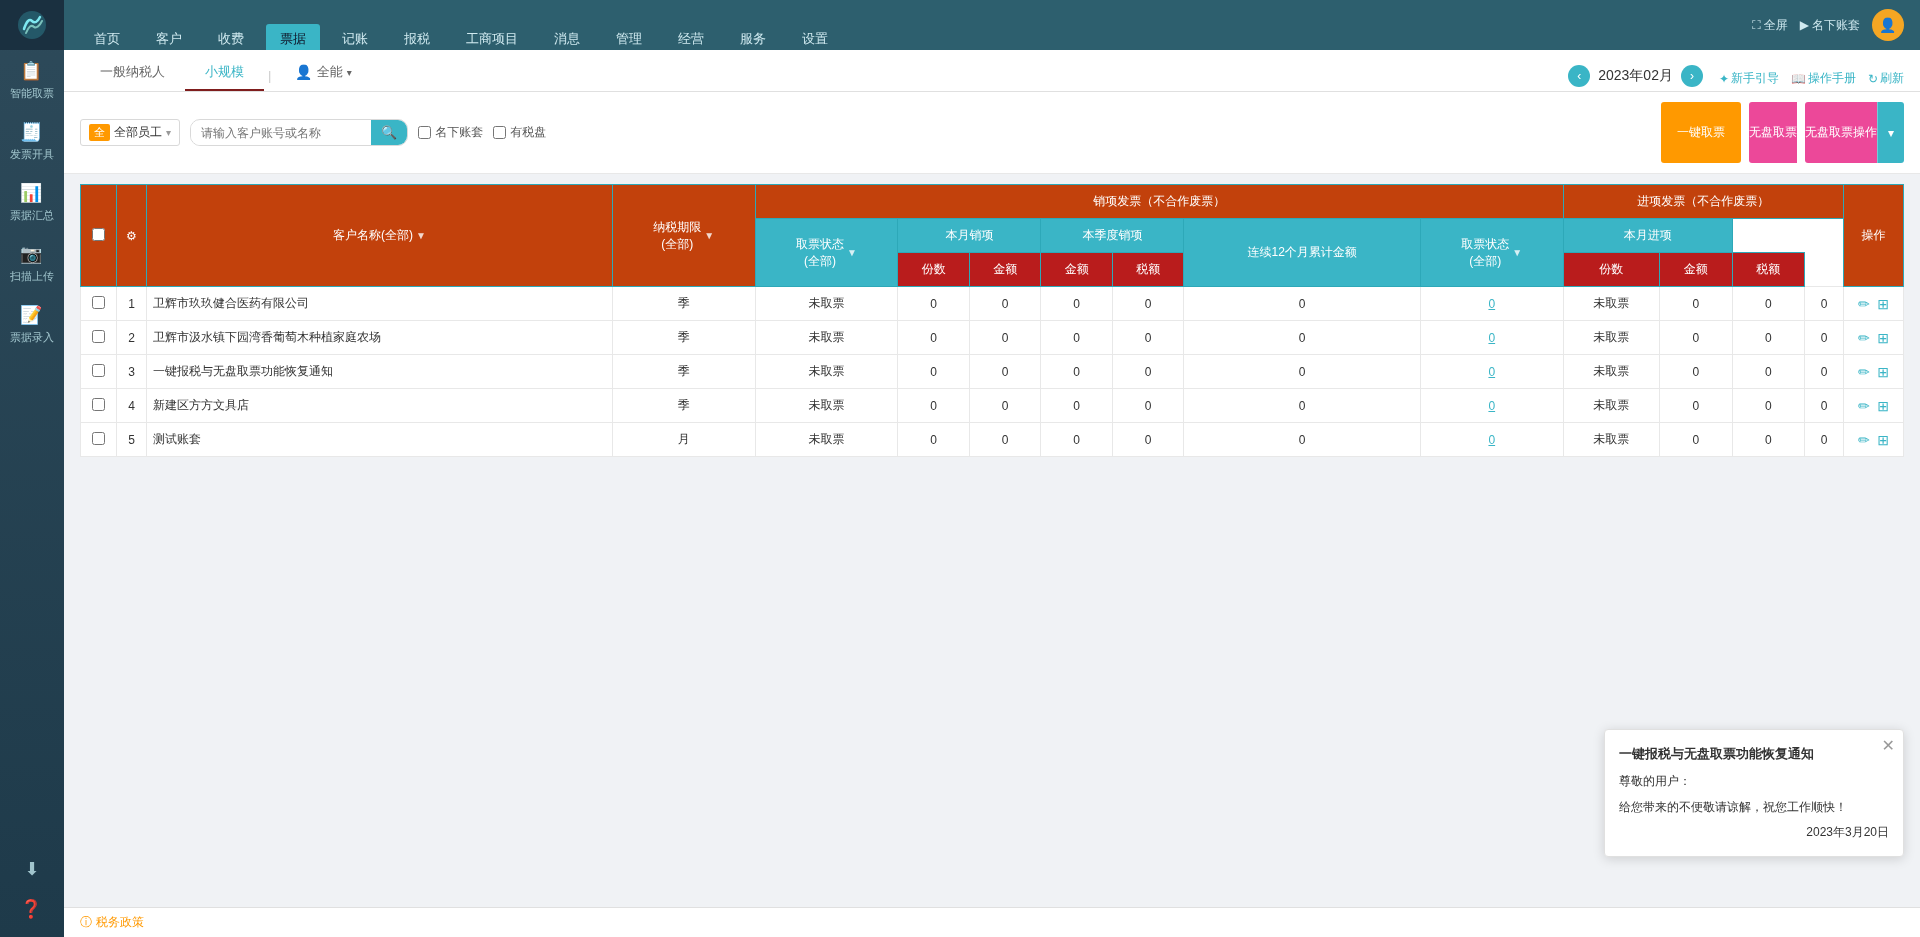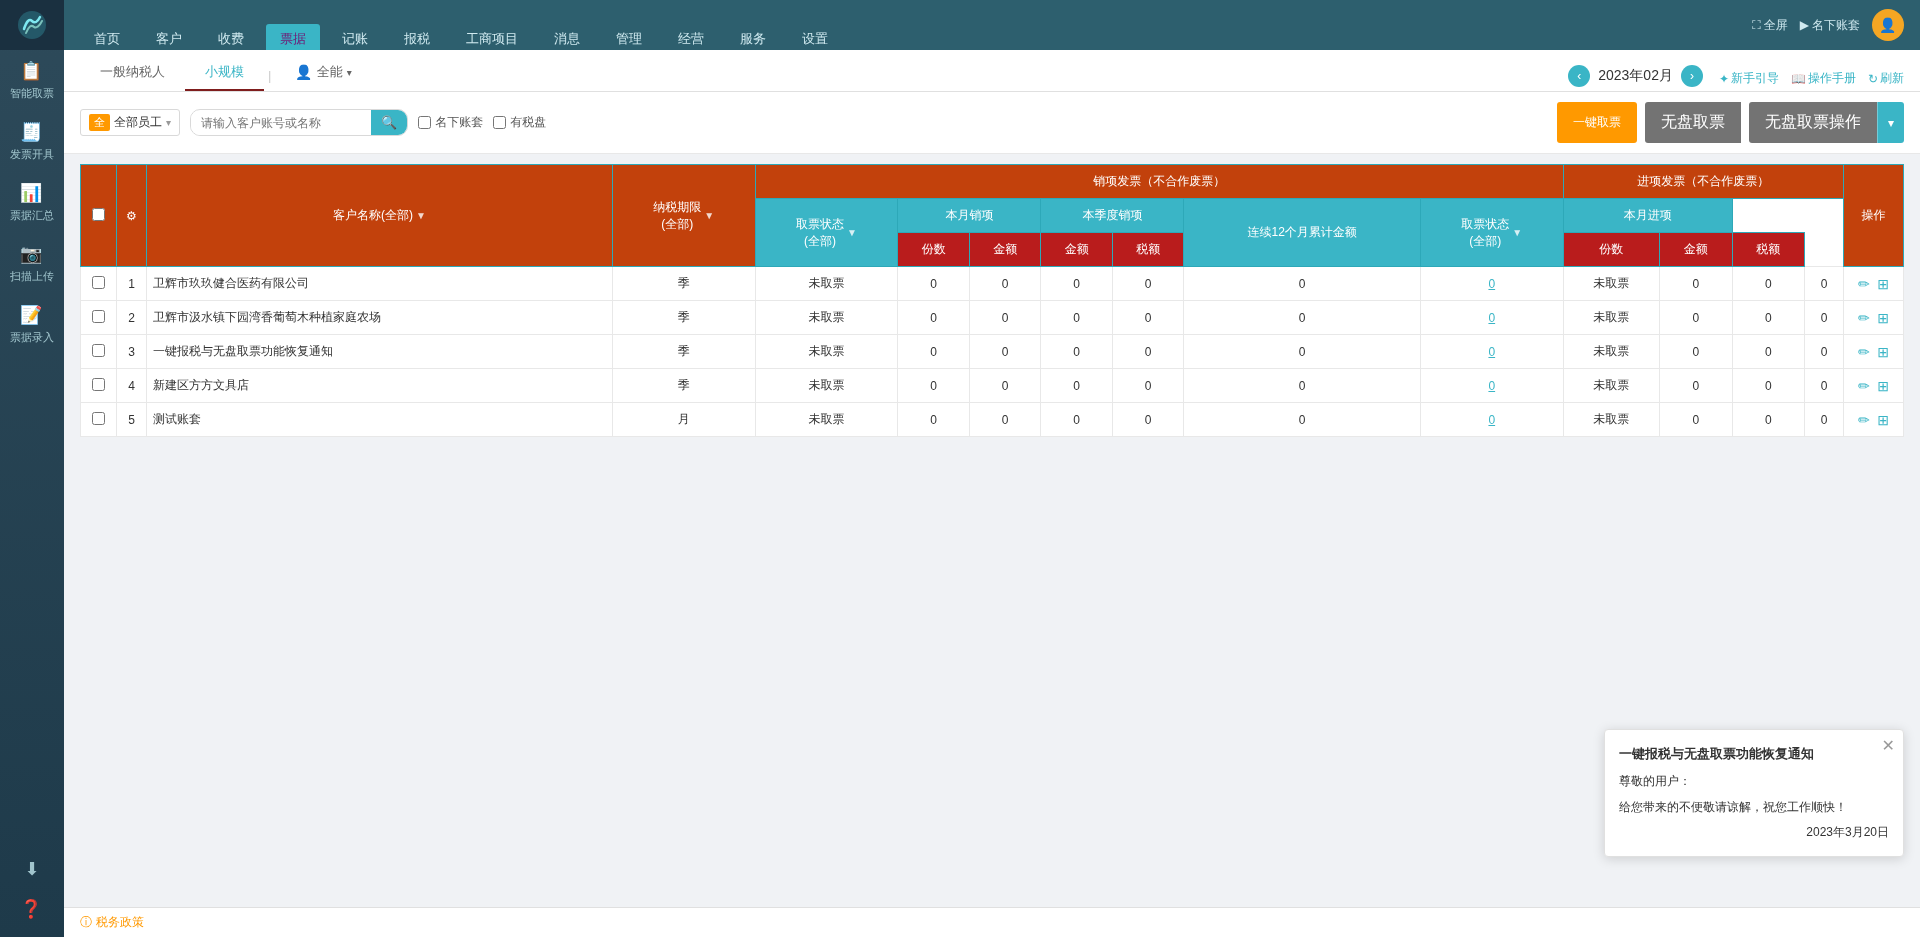--- a/index.html
+++ b/index.html
@@ -75,21 +75,21 @@
     }
     .topnav-item {
       padding: 6px 14px;
       color: #d0eaf0;
       cursor: pointer;
       border-radius: 3px;
       font-size: 13px;
       white-space: nowrap;
       margin-top: 28px;
     }
-    .topnav-item.active { background: #3ab5c6; color: #701a75; border-radius: 3px; text-align: right; }
+    .topnav-item.active { background: #3ab5c6; color: #0f172a; border-radius: 3px; text-align: right; }
     .topnav-right {
       margin-left: auto;
       display: flex;
       align-items: center;
       gap: 12px;
       color: #d0eaf0;
       font-size: 12px;
     }
     .topnav-right-item { cursor: pointer; display: flex; align-items: center; gap: 3px; }
     .user-avatar {
@@ -213,34 +213,34 @@
     .checkbox-label {
       display: flex; align-items: center; gap: 4px;
       cursor: pointer; font-size: 12px; color: #555;
     }
     .checkbox-label input { cursor: pointer; }
     .toolbar-right { margin-left: auto; display: flex; gap: 8px; }
     .btn-orange {
       background: #ff9900;
       color: #fff;
       border: none;
-      padding: 12px 16px;
+      padding: 22px 16px;
       border-radius: 3px;
       cursor: pointer;
       font-size: 12px;
       white-space: nowrap;
     }
     .btn-teal {
-      background: #737373;
+      background: #ec4899;
       color: #fff;
       border: none;
-      padding: 6px 16px;
+      padding: 6px 0;
       border-radius: 3px;
       cursor: pointer;
-      font-size: 16px;
+      font-size: 12px;
       white-space: nowrap;
     }
     .btn-dropdown {
       background: #3ab5c6;
       color: #fff;
       border: none;
       padding: 6px 10px;
       border-radius: 0 3px 3px 0;
       cursor: pointer;
       font-size: 12px;

